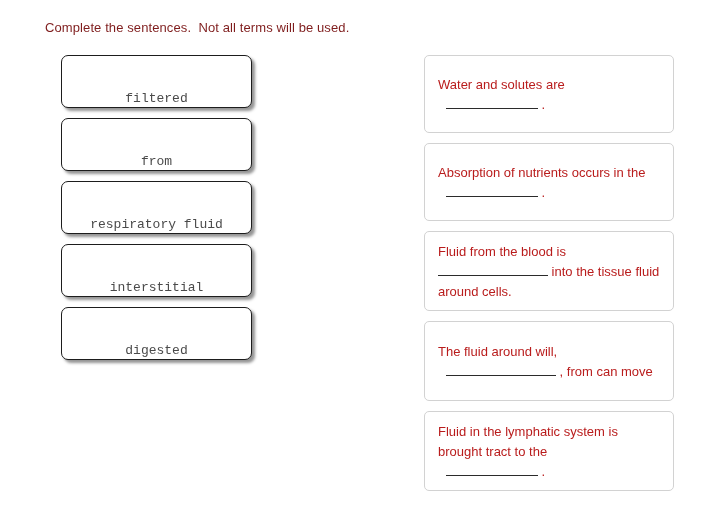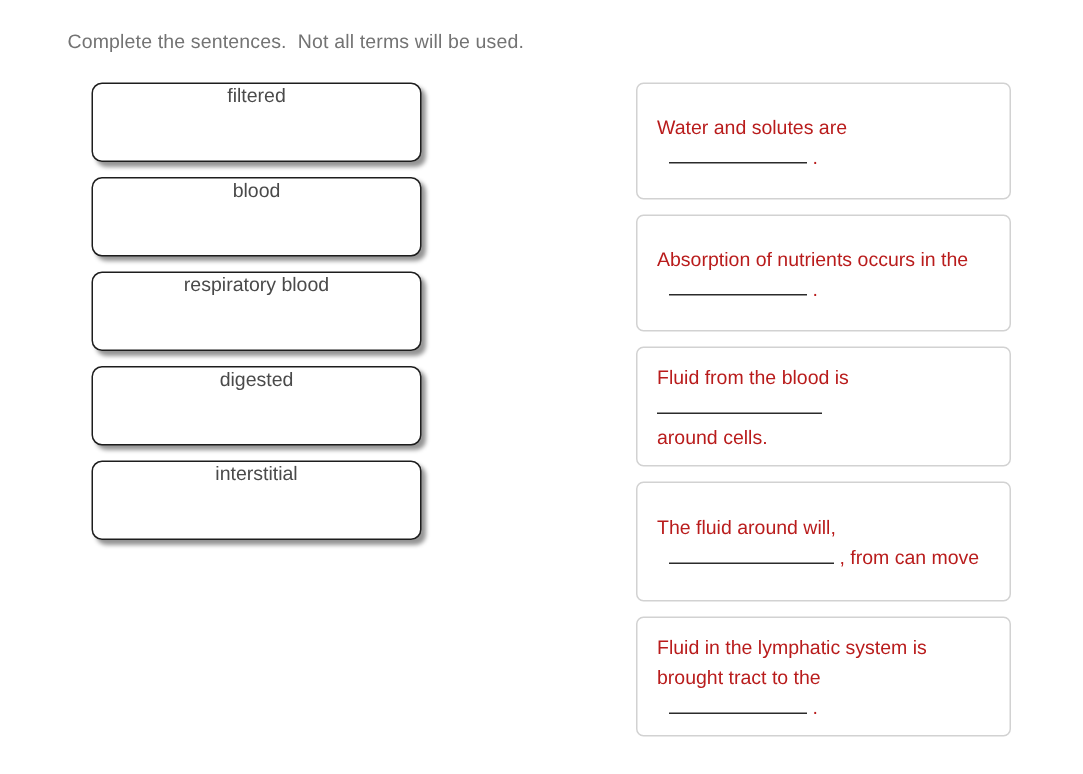--- a/index.html
+++ b/index.html
@@ -14,44 +14,45 @@
     font-family: "Liberation Sans", sans-serif;
     overflow: hidden;
   }
 
   
   #instruction {
     position: absolute;
     left: 45px;
     top: 20px;
     font-size: 13px;
-    color: #737373;
+    color: #7f1d1d;
     white-space: pre;
     letter-spacing: 0.1px;
   }
 
   
   #terms-column {
     position: absolute;
     left: 61px;
     top: 55px;
     width: 220px;
   }
   .term-tile {
     box-sizing: border-box;
-    width: 220px;
+    width: 191px;
     height: 53px;
     margin-bottom: 10px;
     border: 1.6px solid #1d1d1d;
     border-radius: 7px;
     background: #ffffff;
     box-shadow: 3px 3px 3px rgba(0,0,0,0.42);
     display: flex;
-    align-items: flex-start;
+    align-items: flex-end;
     justify-content: center;
+    font-family: Liberation Mono, monospace;
   }
   .term-label {
     font-size: 13px;
     color: #4a4a4a;
     text-align: center;
     line-height: 1.2;
   }
 
   
   #sentences-column {
@@ -95,45 +96,45 @@
 </head>
 <body>
 
 <div id="instruction">Complete the sentences.  Not all terms will be used.</div>
 
 <div id="terms-column">
     <div class="term-tile">
       <span class="term-label">filtered</span>
     </div>
     <div class="term-tile">
-      <span class="term-label">blood</span>
+      <span class="term-label">from</span>
     </div>
     <div class="term-tile">
-      <span class="term-label">respiratory blood</span>
+      <span class="term-label">respiratory fluid</span>
+    </div>
+    <div class="term-tile">
+      <span class="term-label">interstitial</span>
     </div>
     <div class="term-tile">
       <span class="term-label">digested</span>
-    </div>
-    <div class="term-tile">
-      <span class="term-label">interstitial</span>
     </div>
   </div>
 
 <div id="sentences-column">
     <div class="sentence-card h2">
       <div class="sent-line">Water and solutes are</div>
       <div class="sent-line indented"><span class="blank w-short"></span><span> .</span></div>
     </div>
     <div class="sentence-card h2">
       <div class="sent-line">Absorption of nutrients occurs in the</div>
       <div class="sent-line indented"><span class="blank w-short"></span><span> .</span></div>
     </div>
     <div class="sentence-card h3">
       <div class="sent-line">Fluid from the blood is</div>
-      <div class="sent-line"><span class="blank w-long"></span></div>
+      <div class="sent-line"><span class="blank w-long"></span><span> into the tissue fluid</span></div>
       <div class="sent-line">around cells.</div>
     </div>
     <div class="sentence-card h3">
       <div class="sent-line">The fluid around will,</div>
       <div class="sent-line indented"><span class="blank w-long"></span><span> , from can move</span></div>
     </div>
     <div class="sentence-card h3">
       <div class="sent-line">Fluid in the lymphatic system is</div>
       <div class="sent-line">brought tract to the</div>
       <div class="sent-line indented"><span class="blank w-short"></span><span> .</span></div>

